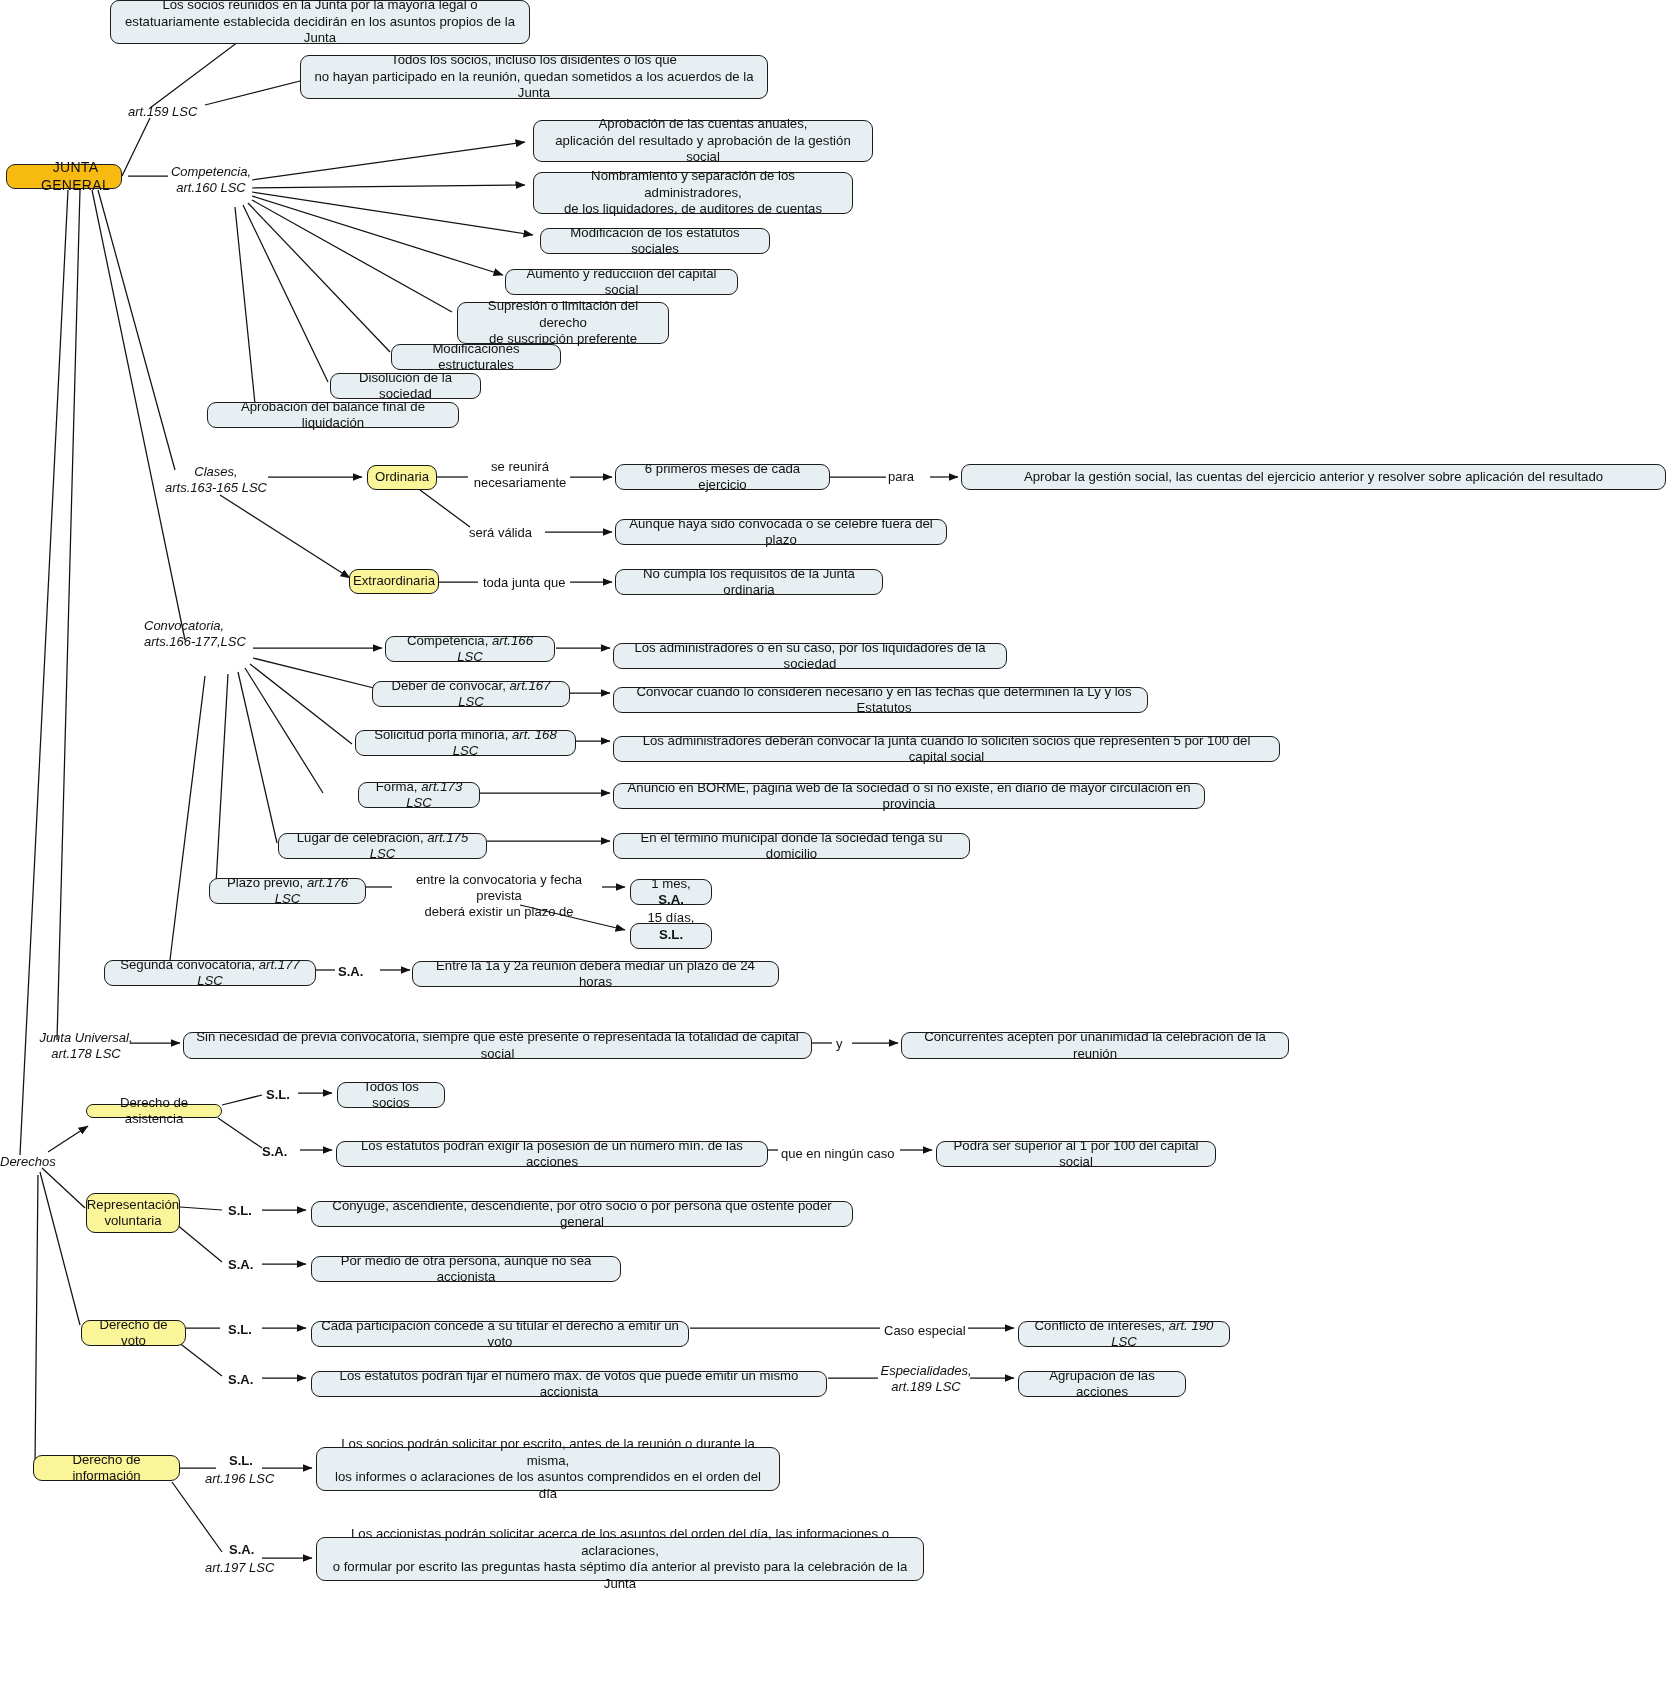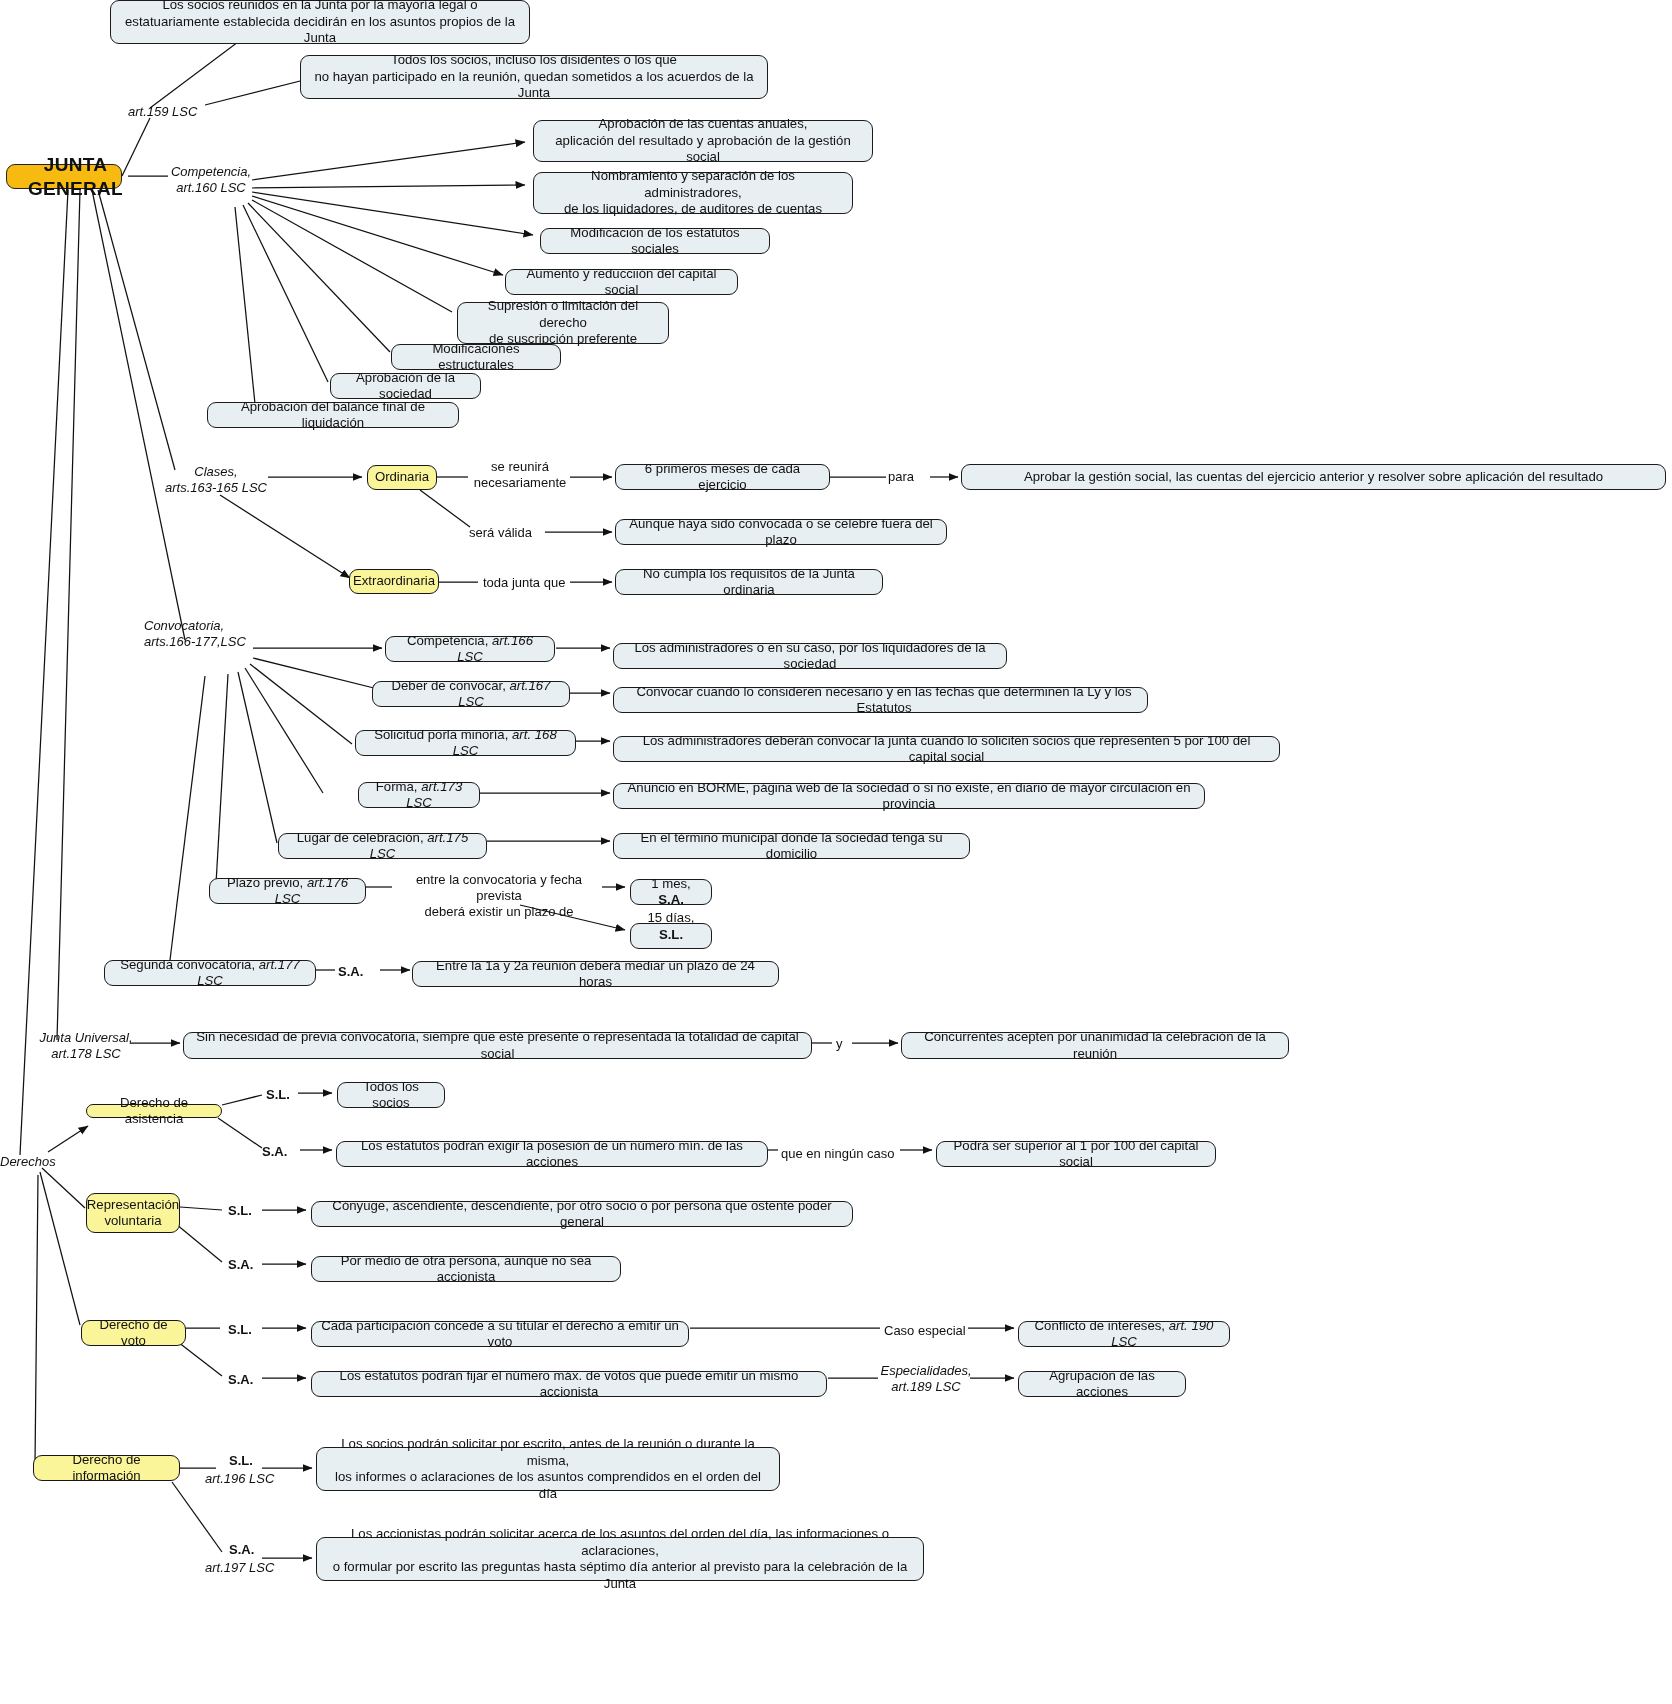--- a/index.html
+++ b/index.html
@@ -3,21 +3,21 @@
 <meta charset="utf-8">
 <style>
   html,body{margin:0;padding:0;background:#ffffff;}
   body{font-family:"Liberation Sans", sans-serif; color:#111;}
   #map{position:relative;width:1672px;height:1704px;overflow:hidden;background:#fff;}
   svg#edges{position:absolute;left:0;top:0;width:1672px;height:1704px;pointer-events:none;}
   .node{position:absolute;box-sizing:border-box;border:1.2px solid #1b1b1b;border-radius:9px;
         background:#e8eff2;display:flex;align-items:center;justify-content:center;
         text-align:center;line-height:1.25;padding:5px 9px;font-size:13.2px;color:#111;}
   .node.yellow{background:#fbf59a;border-color:#171717;}
-  .node.root{background:#f7ba10;border:1.4px solid #222;font-weight:bold;font-size:19px;
+  .node.root{background:#f7ba10;border:1.4px solid #222;font-weight:normal;font-size:14px;
              letter-spacing:.3px;border-radius:9px;padding-left:32px;}
   .lbl{position:absolute;font-size:13px;color:#111;text-align:center;line-height:1.22;
        background:transparent;white-space:nowrap;}
   .lbl.italic{font-style:italic;}
   .lbl.bold{font-weight:bold;}
   .lbl.wrap{white-space:normal;}
   .node i{font-style:italic;}
   .node b{font-weight:bold;}
 </style>
 </head>
@@ -147,21 +147,21 @@
   <div class="node" style="left:505px;top:269px;width:233px;height:26px;">
     <span>Aumento y reducciión del capital social</span>
   </div>
   <div class="node" style="left:457px;top:302px;width:212px;height:42px;">
     <span>Supresión o limitación del derecho<br>de suscripción preferente</span>
   </div>
   <div class="node" style="left:391px;top:344px;width:170px;height:26px;">
     <span>Modificaciones estructurales</span>
   </div>
   <div class="node" style="left:330px;top:373px;width:151px;height:26px;">
-    <span>Aprobación de la sociedad</span>
+    <span>Disolución de la sociedad</span>
   </div>
   <div class="node" style="left:207px;top:402px;width:252px;height:26px;">
     <span>Aprobación del balance final de liquidación</span>
   </div>
 
   <div class="lbl italic wrap" style="left:164px;top:464px;width:104px;text-align:center;">Clases,<br>arts.163-165 LSC</div>
 
   <div class="node yellow" style="left:367px;top:465px;width:70px;height:25px;">
     <span>Ordinaria</span>
   </div>

